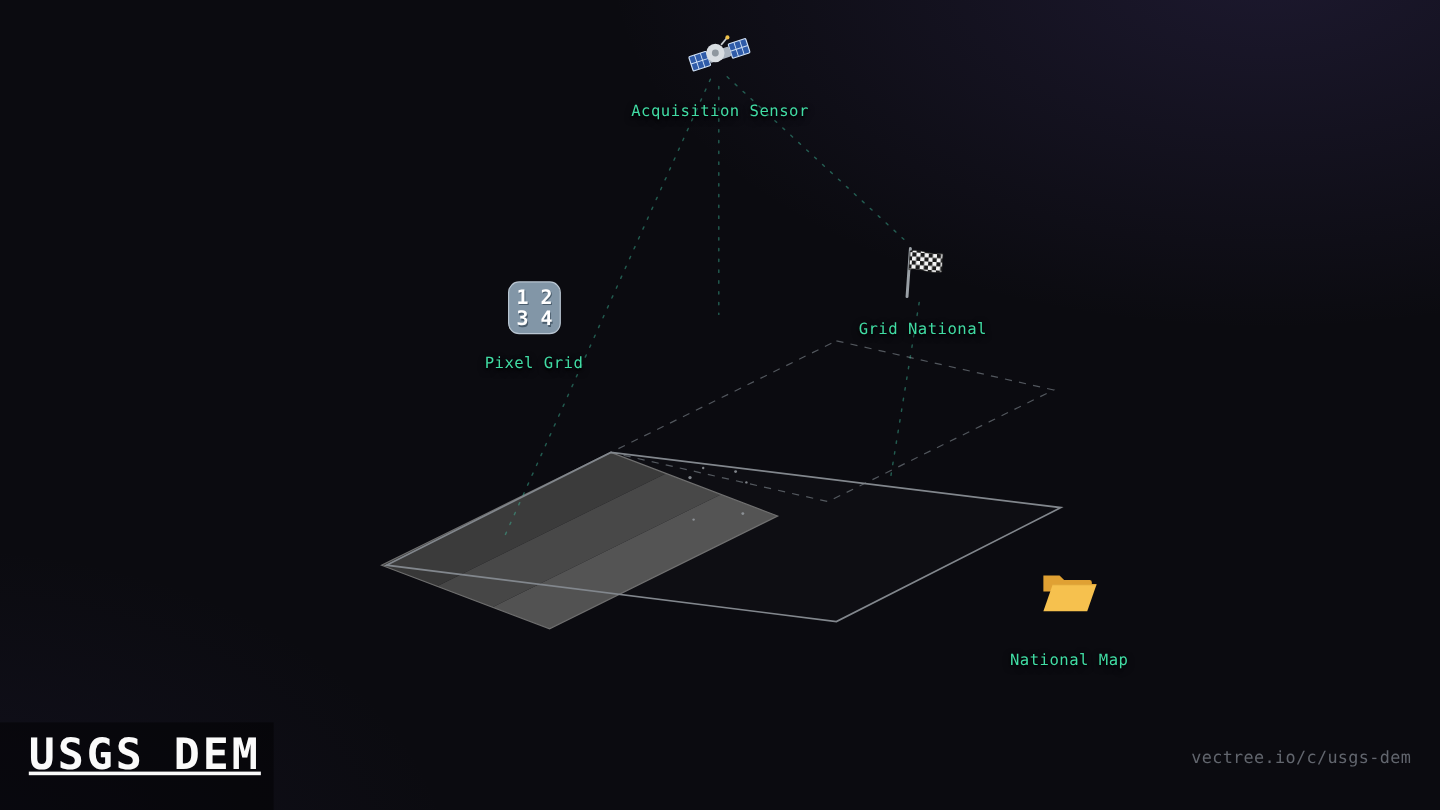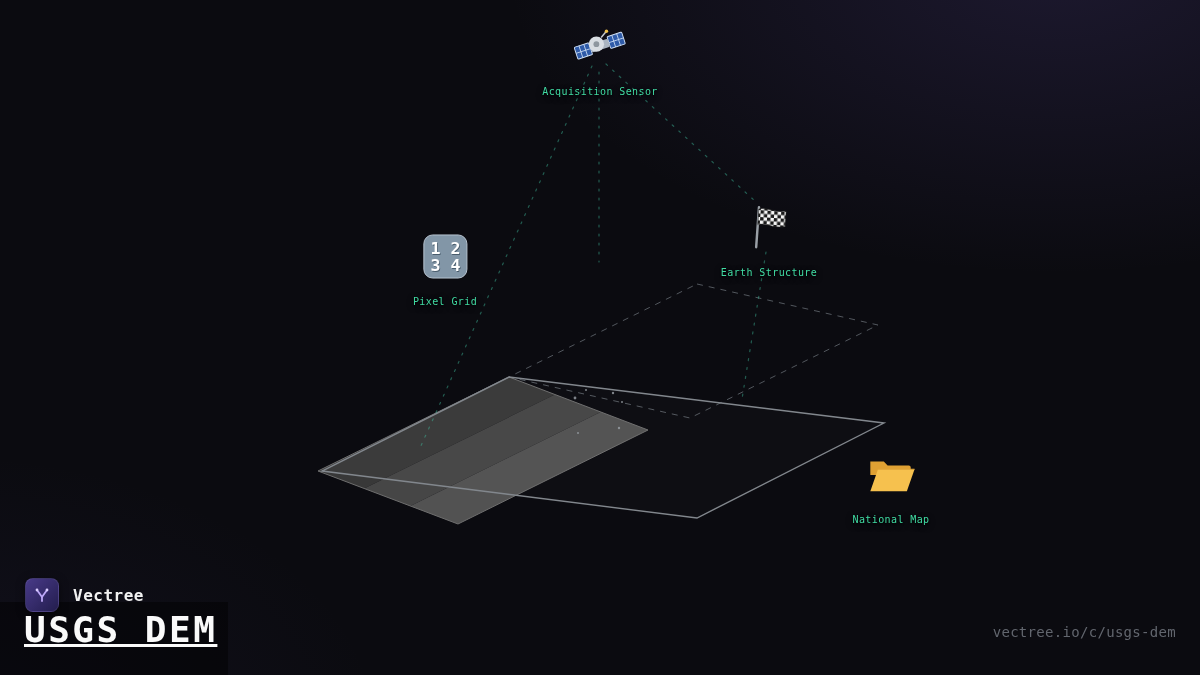--- a/index.html
+++ b/index.html
@@ -7,21 +7,21 @@
     position:relative;width:1200px;height:675px;overflow:hidden;
     background:
       radial-gradient(1000px 560px at 88% -5%, rgba(98,78,168,.20), rgba(0,0,0,0) 55%),
       radial-gradient(800px 500px at -5% 108%, rgba(70,58,130,.12), rgba(0,0,0,0) 55%),
       #0b0b10;
     font-family:"DejaVu Sans Mono","Liberation Mono",monospace;
   }
   .scene{position:absolute;inset:0;width:1200px;height:675px;}
   .node{position:absolute;display:flex;flex-direction:column;align-items:center;transform:translateX(-50%);}
   .node .label{
-    margin-top:16px;font-size:10px;letter-spacing:.4px;color:#41dca4;
+    margin-top:16px;font-size:13px;letter-spacing:.4px;color:#41dca4;
     text-shadow:0 1px 2px rgba(0,0,0,.95),0 2px 6px rgba(0,0,0,.6);
     white-space:nowrap;
   }
   .brand-row{position:absolute;left:25px;top:578px;display:flex;align-items:center;gap:14px;}
   .brand-logo{
     width:32px;height:32px;border-radius:8px;
     background:linear-gradient(135deg,#483a88,#231d4e);
     border:1px solid rgba(255,255,255,.08);
     display:flex;align-items:center;justify-content:center;
     box-shadow:0 2px 8px rgba(0,0,0,.5);
@@ -104,42 +104,31 @@
           <rect width="7" height="7" fill="#f5f5f5"></rect>
           <rect width="3.5" height="3.5" fill="#1a1a1a"></rect>
           <rect x="3.5" y="3.5" width="3.5" height="3.5" fill="#1a1a1a"></rect>
         </pattern>
       </defs>
       <g transform="rotate(4 24 24)">
         <line x1="12" y1="4" x2="12" y2="45" stroke="#9aa0a6" stroke-width="2.5" stroke-linecap="round"></line>
         <path d="M12,6 C20,3 28,9 40,6 L40,22 C28,25 20,19 12,22 Z" fill="url(#chk)" stroke="#222" stroke-width="0.6"></path>
       </g>
     </svg>
-    <span class="label">Earth Structure</span>
+    <span class="label">Grid National</span>
   </div>
 
 
-  <div class="node" style="left:891px;top:452px;">
+  <div class="node" style="left:891px;top:470px;gap:11px;">
     <svg width="50" height="46" viewBox="0 0 52 46">
       <path d="M4 9 h14 l4 4 h22 a2 2 0 0 1 2 2 v8 H4 Z" fill="#e0a133"></path>
       <polygon points="12,17 50,17 42,40 4,40" fill="#f6c14e"></polygon>
       <line x1="12" y1="17" x2="50" y2="17" stroke="#e0a63a" stroke-width="1"></line>
     </svg>
     <span class="label">National Map</span>
   </div>
 
   <div class="title-backdrop"></div>
-  <div class="brand-row">
-    <div class="brand-logo">
-      <svg width="18" height="18" viewBox="0 0 18 18">
-        <path d="M4 4 L9 11 L14 4" stroke="#bda8f8" stroke-width="1.8" fill="none" stroke-linecap="round" stroke-linejoin="round"></path>
-        <path d="M9 11 V15" stroke="#bda8f8" stroke-width="1.8" stroke-linecap="round"></path>
-        <circle cx="4" cy="4" r="1.4" fill="#d9ccff"></circle>
-        <circle cx="14" cy="4" r="1.4" fill="#d9ccff"></circle>
-      </svg>
-    </div>
-    <span class="brand-name">Vectree</span>
-  </div>
   <div class="page-title">USGS DEM</div>
 
   <div class="footer-url">vectree.io/c/usgs-dem</div>
 
 </div>
 
 </body></html>

